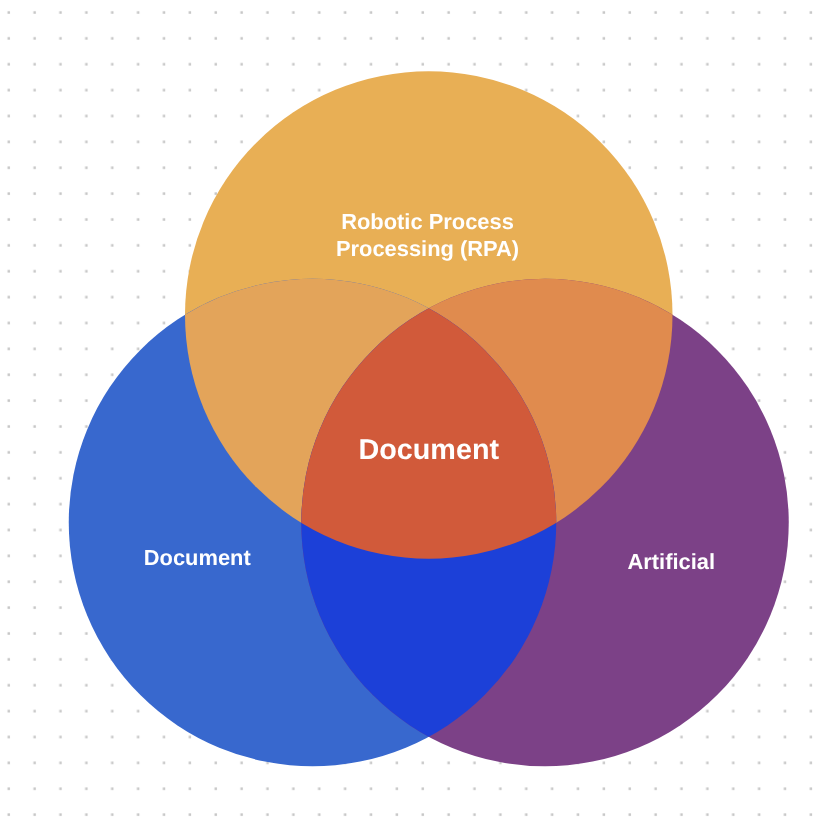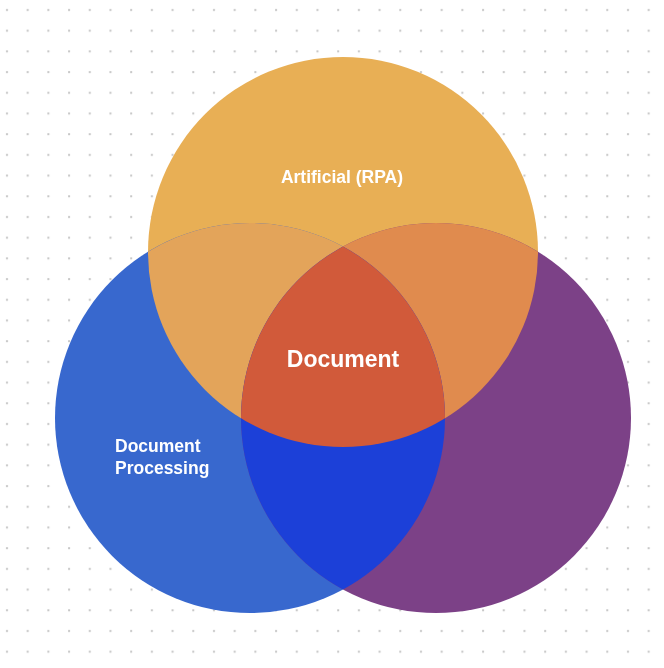--- a/index.html
+++ b/index.html
@@ -59,28 +59,29 @@
     </g>
 
     <g clip-path="url(#clip-top)">
       <g clip-path="url(#clip-left)">
         <circle cx="436" cy="418" r="195" fill="#D15A3A"></circle>
       </g>
     </g>
   </svg>
 
   <div class="label label-rpa">
-    <span>Artificial (RPA)</span>
+    <span>Robotic Process</span>
+    <span>Processing (RPA)</span>
   </div>
 
   <div class="label label-center">
     <span>Document</span>
   </div>
 
   <div class="label label-dp">
     <span>Document</span>
-    <span>Processing</span>
   </div>
 
   <div class="label label-ai">
+    <span>Artificial</span>
   </div>
 
 </div>
 
 </body></html>

